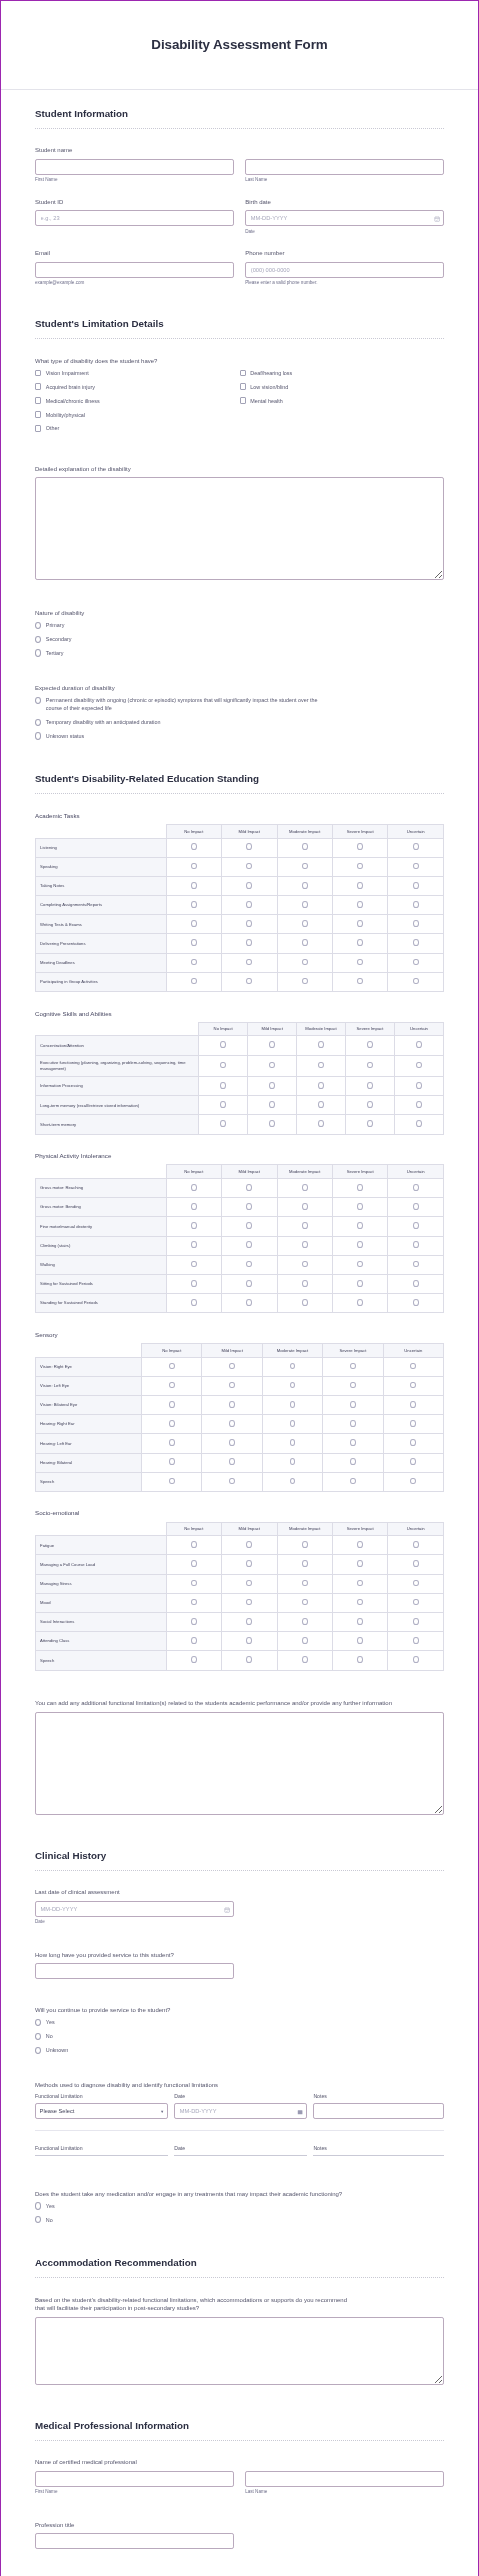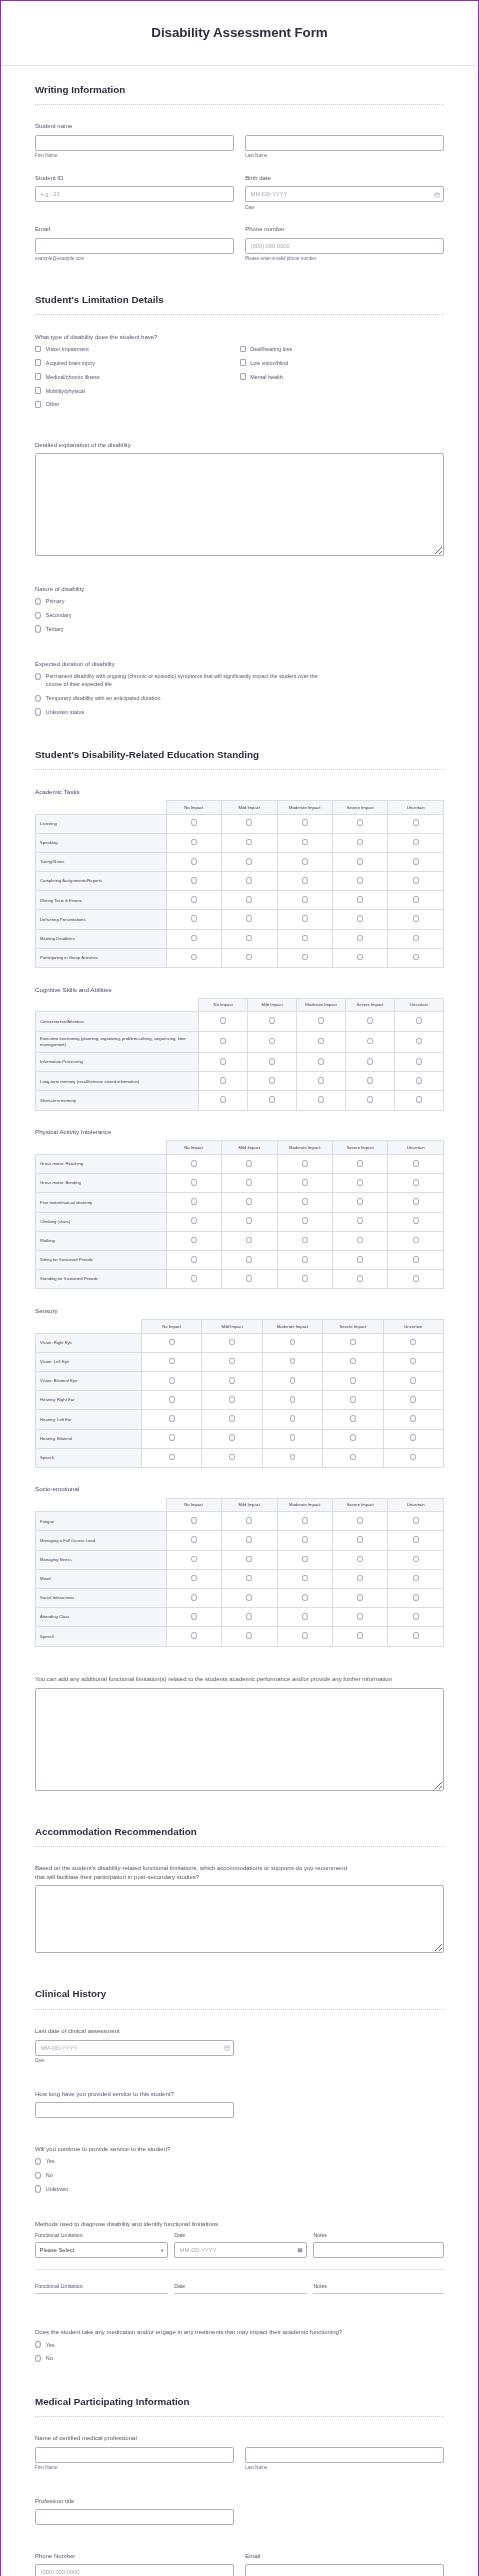--- a/index.html
+++ b/index.html
@@ -23,21 +23,21 @@
   .form-header {
     padding: 19.6px 0 21.6px 0;
     text-align: center;
     border-bottom: 0.5px solid #e3e3ea;
   }
   .form-title {
     font-size: 13.4px;
     font-weight: bold;
     color: #2c2f42;
     letter-spacing: -0.1px;
-    margin: 4px;
+    margin: 16px;
   }
   .body-pad { padding: 0 34px 0 34px; }
 
   .section { padding-top: 17.5px; }
   .section-heading {
     font-size: 9.8px;
     font-weight: bold;
     color: #2c2f42;
     margin: 0 0 9.3px 0;
   }
@@ -253,21 +253,21 @@
 
 <div class="form-frame">
 
   <div class="form-header">
     <h1 class="form-title">Disability Assessment Form</h1>
   </div>
 
   <div class="body-pad">
 
     <div class="section">
-      <h2 class="section-heading">Writing Information</h2>
+      <h2 class="section-heading">Student Information</h2>
       <div class="section-rule"></div>
 
       <div class="field-block">
         <div class="field-label">Student name</div>
         <div class="row2">
           <div class="col">
             <input class="txt" type="text" value="" style="">
             <div class="sub-label">First Name</div>
           </div>
           <div class="col">
@@ -762,30 +762,20 @@
 
       <div class="spacer-md"></div>
 
       <div class="field-block">
         <div class="field-label" style="max-width:361px">You can add any additional functional limitation(s) related to the students academic performance and/or provide any further information</div>
         <textarea class="area" rows="10" style="height: 103px;"></textarea>
       </div>
     </div>
 
     <div class="section">
-      <h2 class="section-heading">Accommodation Recommendation</h2>
-      <div class="section-rule"></div>
-
-      <div class="field-block">
-        <div class="field-label" style="max-width:319px">Based on the student's disability-related functional limitations, which accommodations or supports do you recommend that will facilitate their participation in post-secondary studies?</div>
-        <textarea class="area" rows="10" style="height: 68px;"></textarea>
-      </div>
-    </div>
-
-    <div class="section">
       <h2 class="section-heading">Clinical History</h2>
       <div class="section-rule"></div>
 
       <div class="field-block">
         <div class="field-label">Last date of clinical assessment</div>
         <div class="row2">
           <div class="col">
             <div class="date-wrap">
               <input class="txt with-icon" type="text" placeholder="MM-DD-YYYY" style="">
               <span class="cal-icon">
@@ -888,21 +878,31 @@
           <span class="opt-text">Yes</span>
         </div>
         <div class="opt">
           <span class="circle"></span>
           <span class="opt-text">No</span>
         </div>
       </div>
     </div>
 
     <div class="section">
-      <h2 class="section-heading">Medical Participating Information</h2>
+      <h2 class="section-heading">Accommodation Recommendation</h2>
+      <div class="section-rule"></div>
+
+      <div class="field-block">
+        <div class="field-label" style="max-width:319px">Based on the student's disability-related functional limitations, which accommodations or supports do you recommend that will facilitate their participation in post-secondary studies?</div>
+        <textarea class="area" rows="10" style="height: 68px;"></textarea>
+      </div>
+    </div>
+
+    <div class="section">
+      <h2 class="section-heading">Medical Professional Information</h2>
       <div class="section-rule"></div>
 
       <div class="field-block">
         <div class="field-label">Name of certified medical professional</div>
         <div class="row2">
           <div class="col">
             <input class="txt" type="text" style="">
             <div class="sub-label">First Name</div>
           </div>
           <div class="col">

